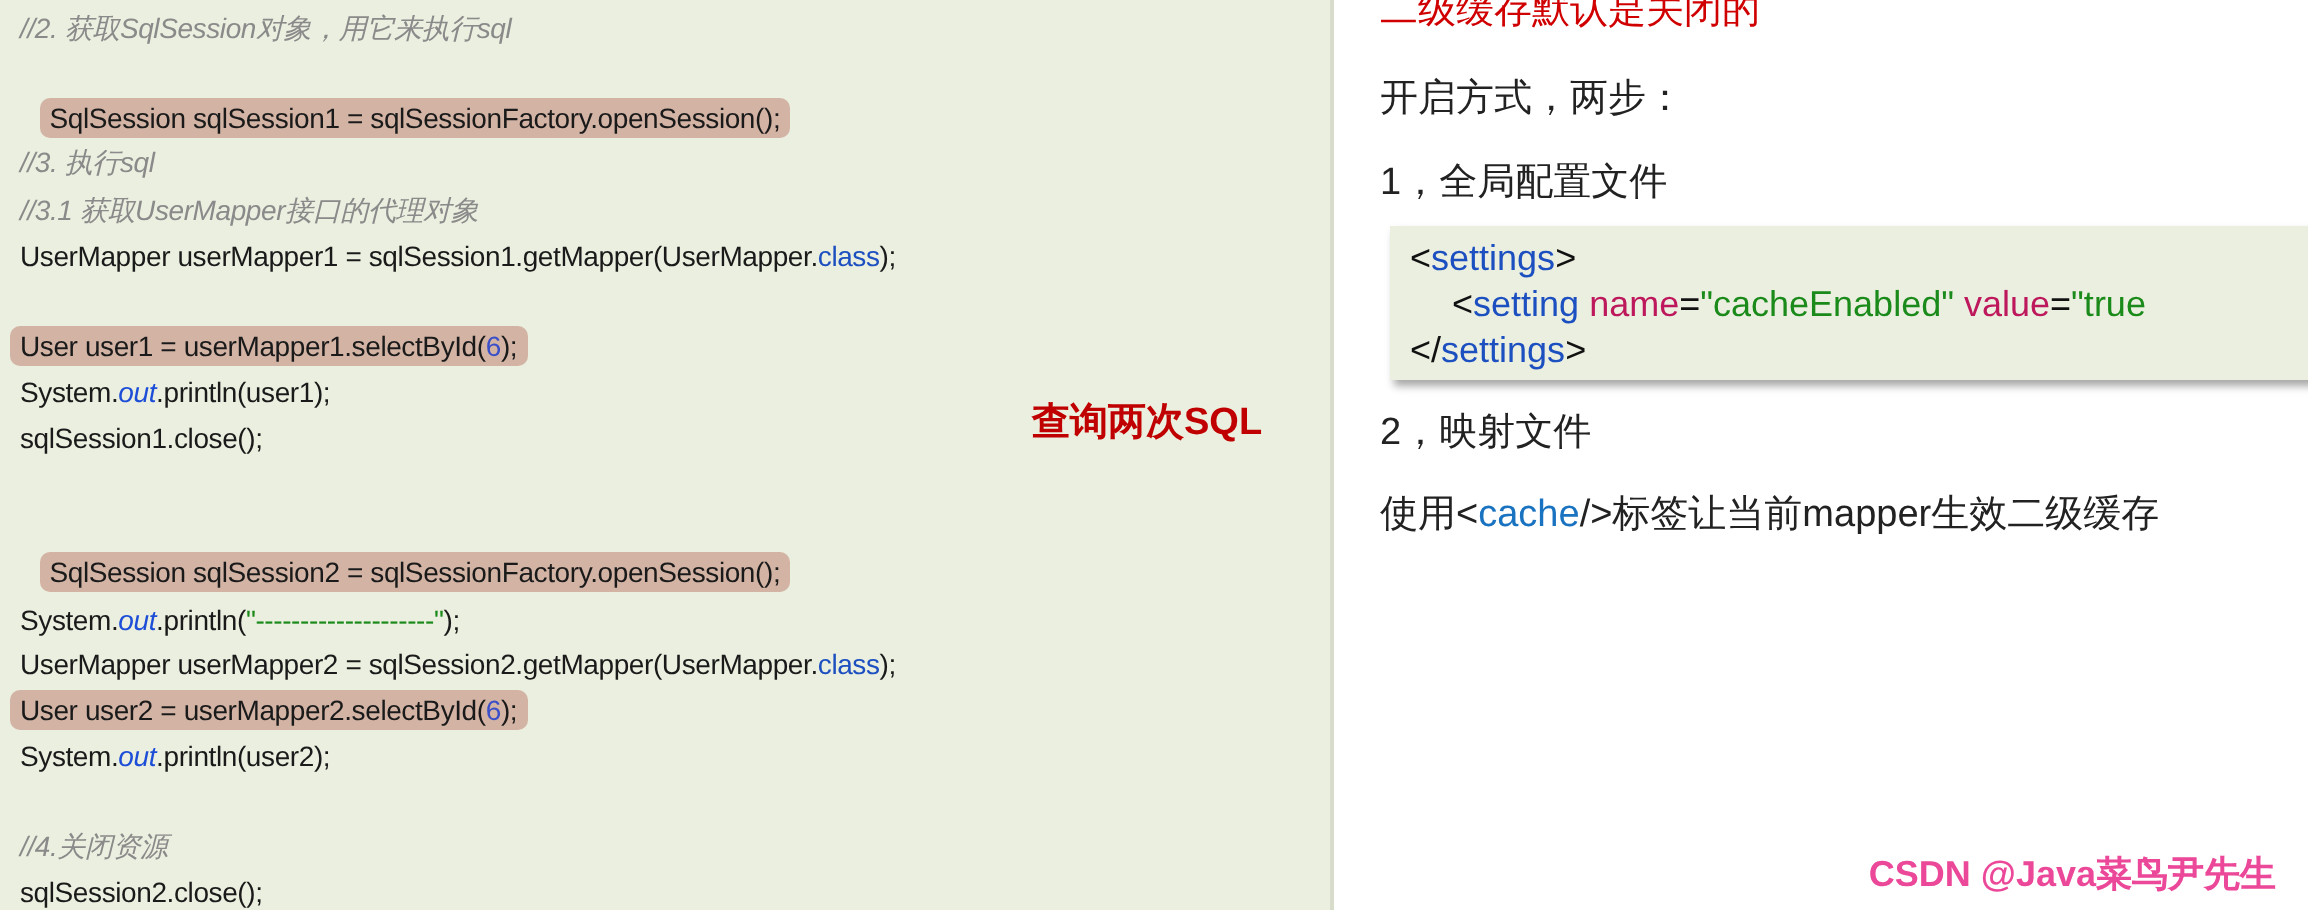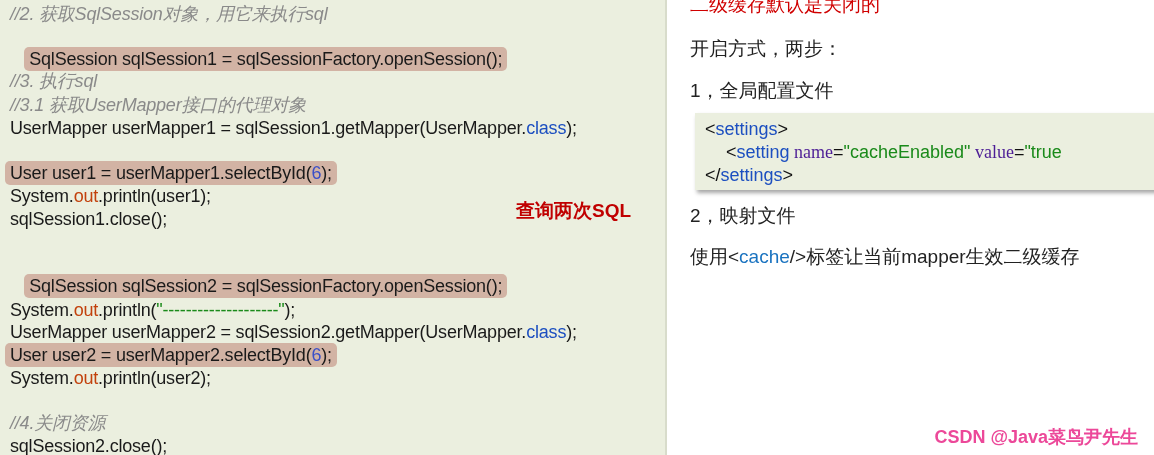--- a/index.html
+++ b/index.html
@@ -8,51 +8,51 @@
     background: #ffffff;
     font-family: "Liberation Sans", sans-serif;
   }
   .code-panel {
     position: absolute; left: 0; top: 0; width: 665px; height: 455px;
     background: #ebefdf;
     border-right: 2px solid #d8dccb;
   }
   .code-line {
     position: absolute; left: 10px; height: 22px; line-height: 22px;
-    font-size: 18px; color: #1a1a1a; white-space: pre;
+    font-size: 14px; color: #1a1a1a; white-space: pre;
     letter-spacing: -0.2px;
   }
   .comment { color: #8a8a8a; font-style: italic; }
   .hl {
     background: #d2b3a4; border-radius: 5px; padding: 2px 5px; margin-left: -5px;
   }
   .kw { color: #1c4fc0; }
   .num { color: #3a4fc8; }
-  .out { color: #c2410c; }
+  .out { color: #1d4ed8; font-style: italic; }
   .str { color: #1a8a1a; }
   .note-red {
     position: absolute; left: 516px; top: 198px;
     font-size: 19px; font-weight: bold; color: #c00000;
   }
   .right-text {
     position: absolute; left: 690px; font-size: 19px; color: #222;
     white-space: pre;
   }
   .red-heading { color: #d00000; }
   .xml-box {
     position: absolute; left: 695px; top: 113px; width: 500px; height: 77px;
     background: #ebefdf;
     box-shadow: 2px 3px 4px rgba(0,0,0,0.35);
   }
   .xml-line {
     position: absolute; left: 10px; font-size: 18px; color: #111; white-space: pre;
     height: 23px; line-height: 23px;
   }
   .xml-tag { color: #1c4fc0; }
-  .xml-attr { color: #4c1d95; font-family: Liberation Serif, serif; }
+  .xml-attr { color: #be185d; }
   .xml-val { color: #1a8a1a; }
   .cache-tag { color: #1a73c0; }
   .watermark {
     position: absolute; right: 16px; top: 425px;
     font-size: 18px; color: #ec4899; font-weight: bold;
   }
 </style>
 </head>
 <body>
 

